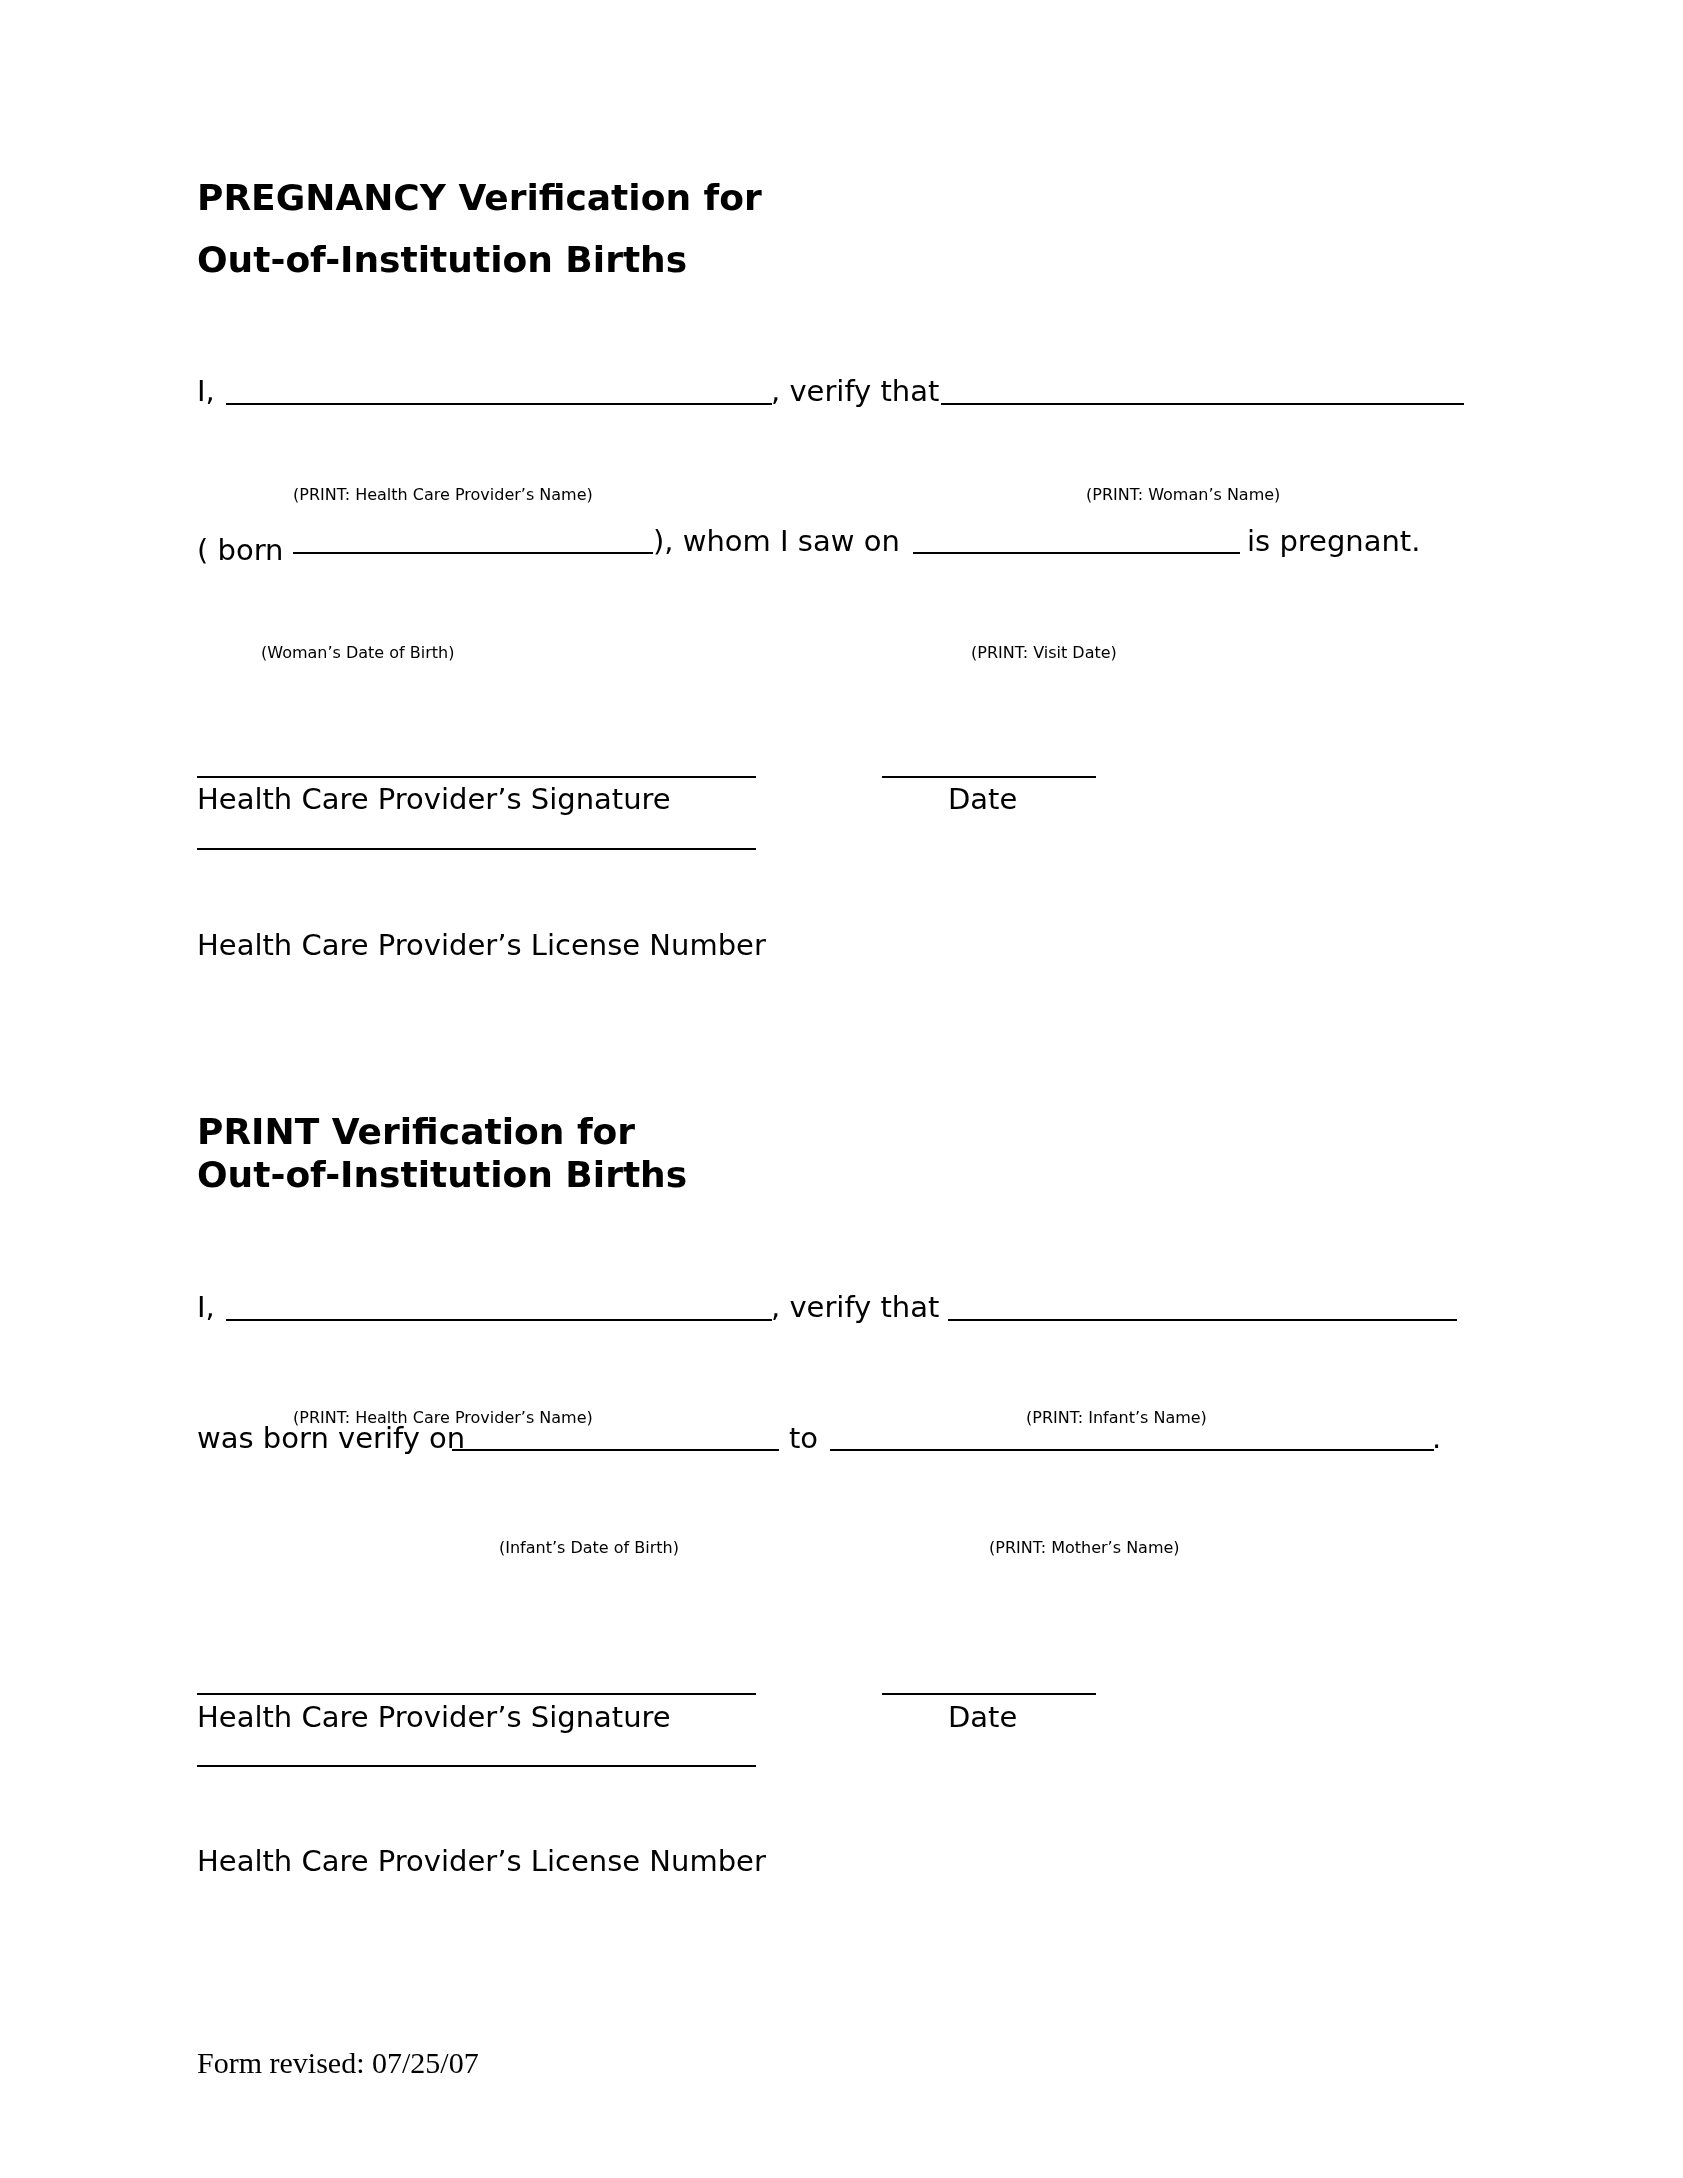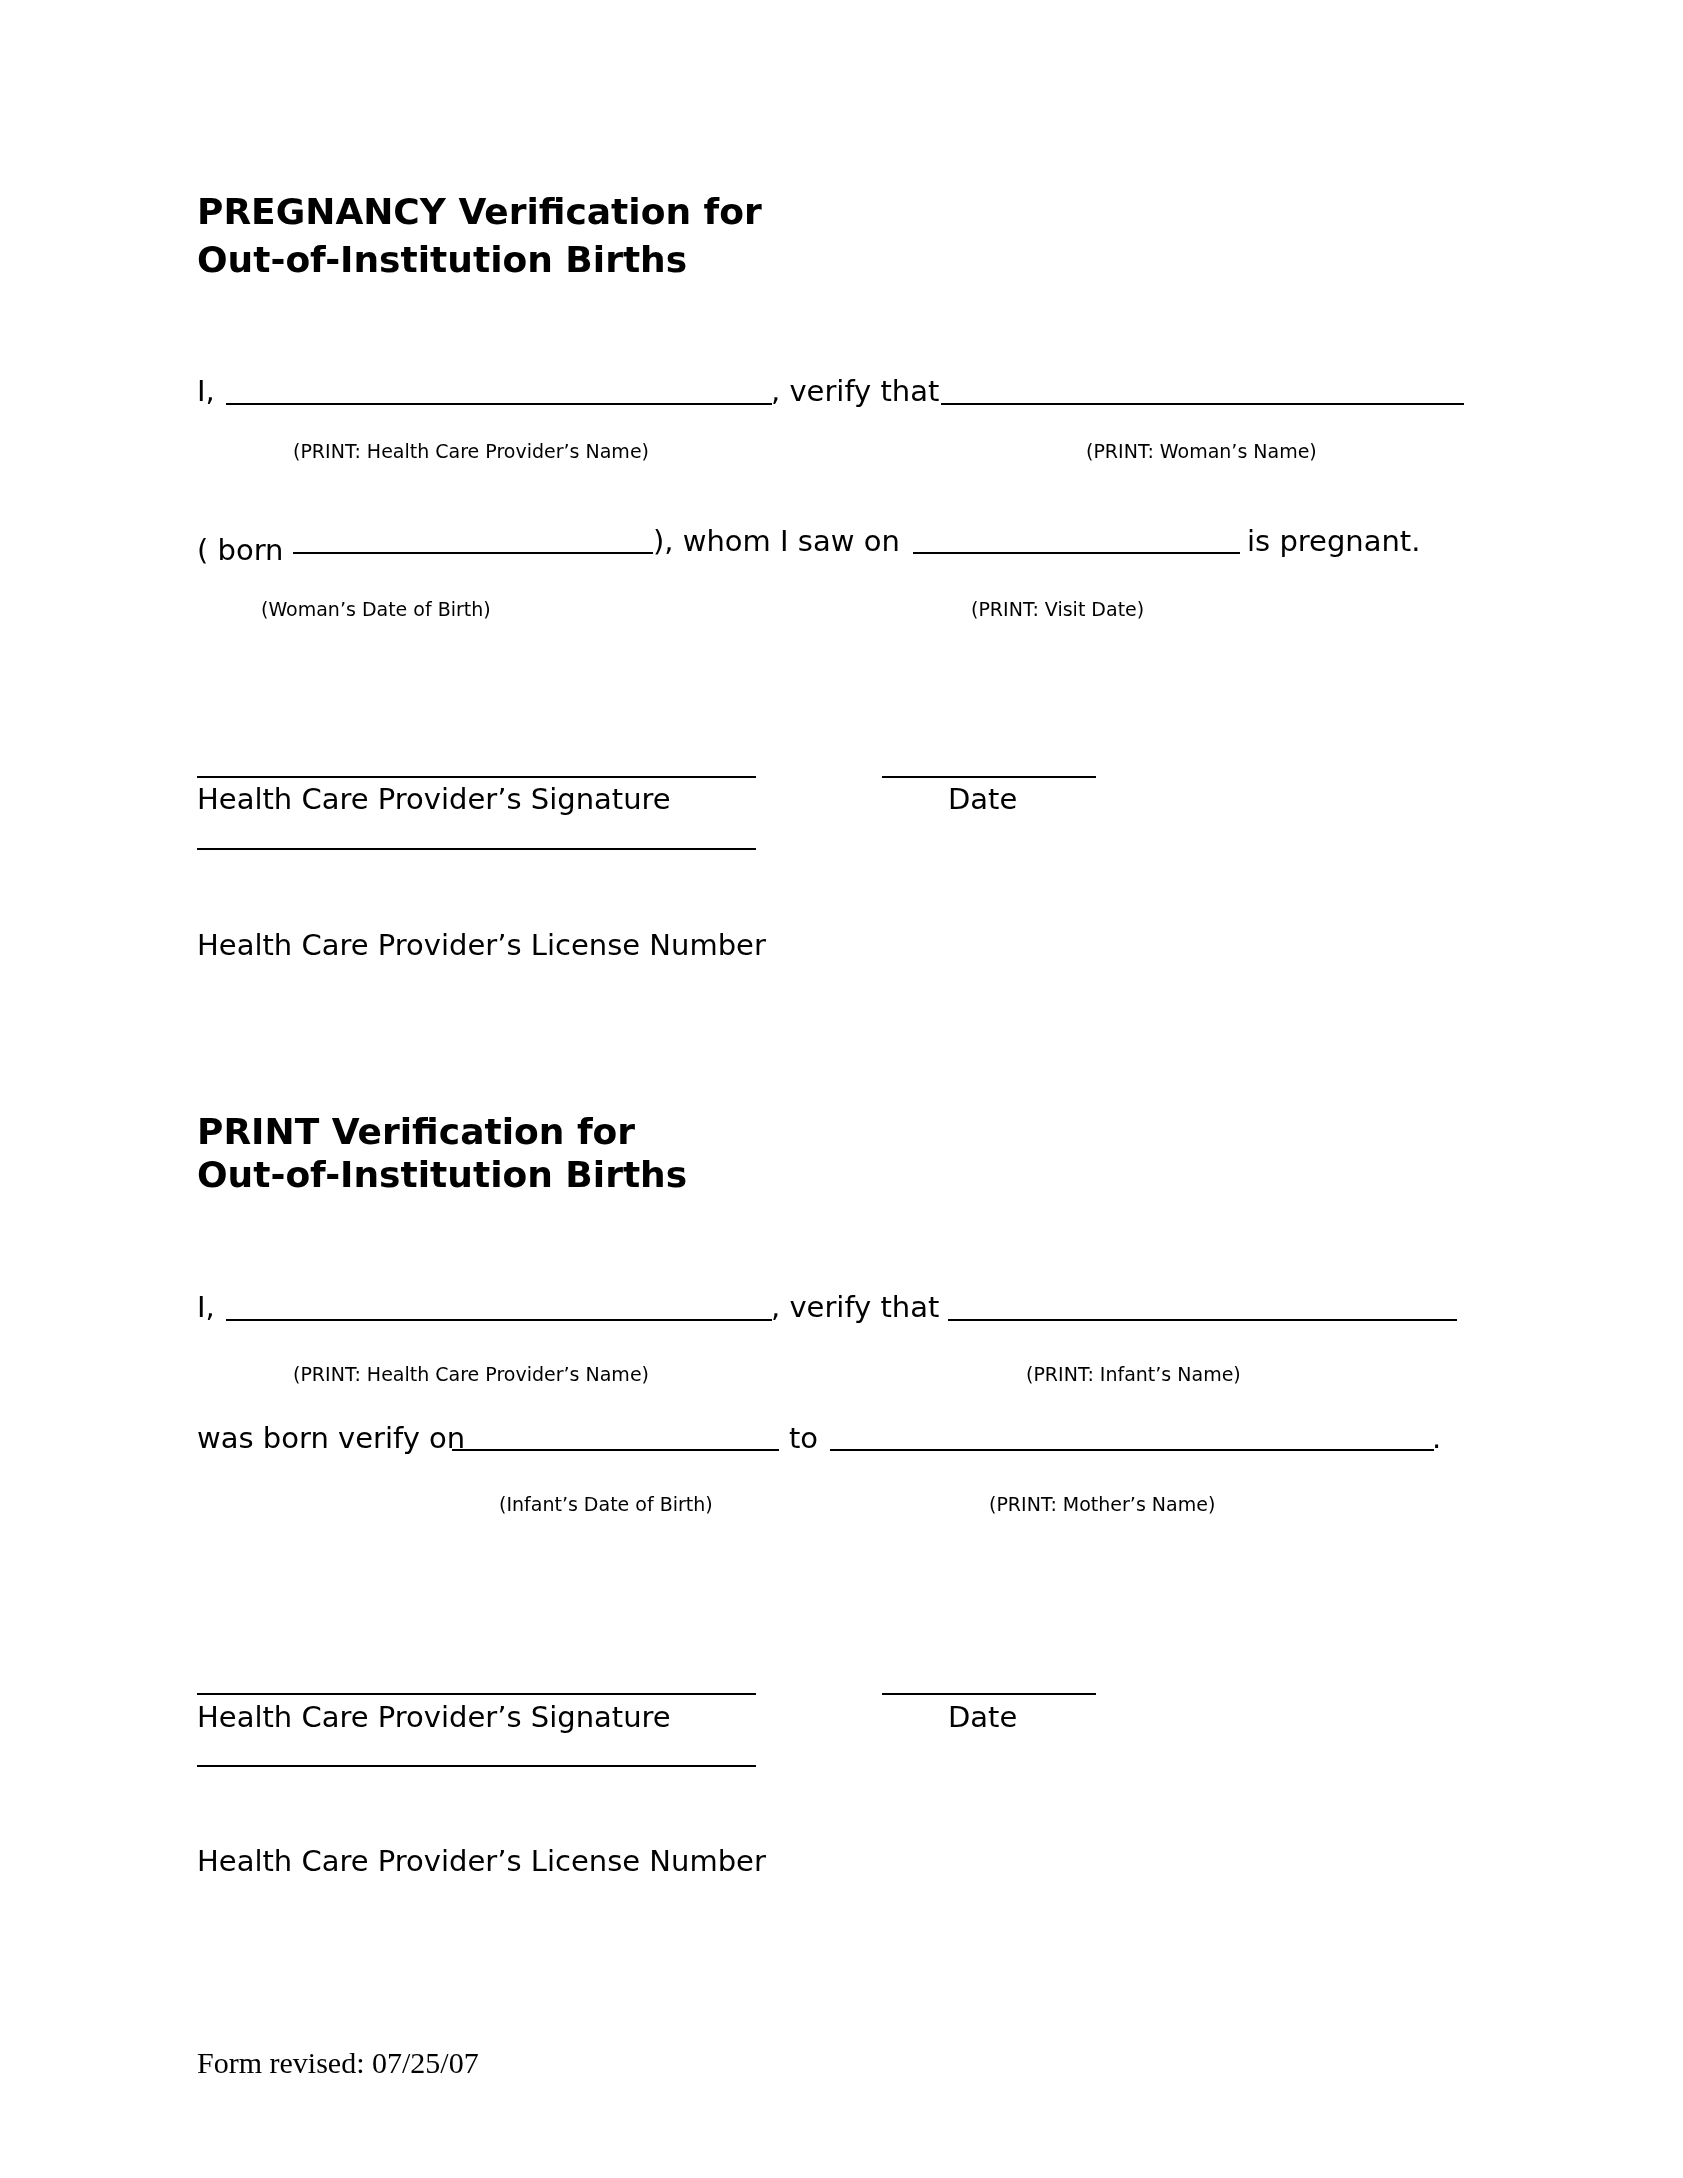--- a/index.html
+++ b/index.html
@@ -1,27 +1,27 @@
 <!DOCTYPE html>
 <html><head>
 <meta charset="utf-8">
 <style>
   html,body{margin:0;padding:0;background:#fff;}
   body{width:1683px;height:2178px;position:relative;overflow:hidden;color:#000;font-family:"DejaVu Sans",sans-serif;}
   .abs{position:absolute;white-space:nowrap;}
   .h{font-weight:bold;font-size:36px;line-height:44px;}
   .t{font-size:29px;line-height:36px;}
-  .c{font-size:19px;line-height:28px;}
+  .c{font-size:16px;line-height:28px;margin-top:44px;}
   .line{position:absolute;height:0;border-top:2.5px solid #000;}
   .f{font-family:"Liberation Serif",serif;font-size:30px;margin-top:13px;}
 </style>
 </head>
 <body>
 
-<div class="abs h" style="left:197px;top:190px;">PREGNANCY Verification for</div>
+<div class="abs h" style="left:197px;top:176px;">PREGNANCY Verification for</div>
 <div class="abs h" style="left:197px;top:238px;">Out-of-Institution Births</div>
 
 <div class="abs t" style="left:197px;top:373px;">I,</div>
 <div class="line" style="left:226px;top:403px;width:546px;"></div>
 <div class="abs t" style="left:771px;top:373px;">, verify that</div>
 <div class="line" style="left:941px;top:403px;width:523px;"></div>
 <div class="abs c" style="left:293px;top:437px;">(PRINT: Health Care Provider’s Name)</div>
 <div class="abs c" style="left:1086px;top:437px;">(PRINT: Woman’s Name)</div>
 
 <div class="abs t" style="left:197px;top:523px;margin-top:9px;">( born</div>

